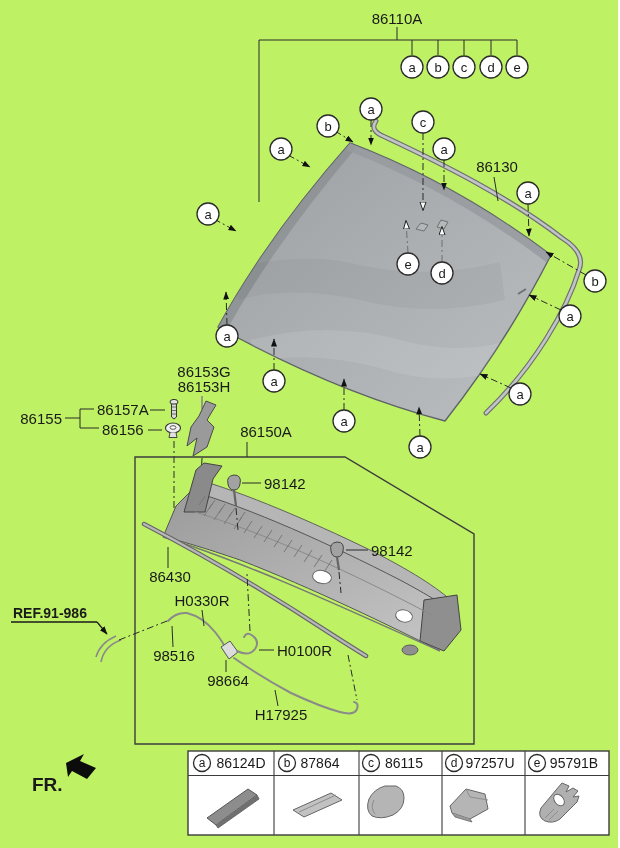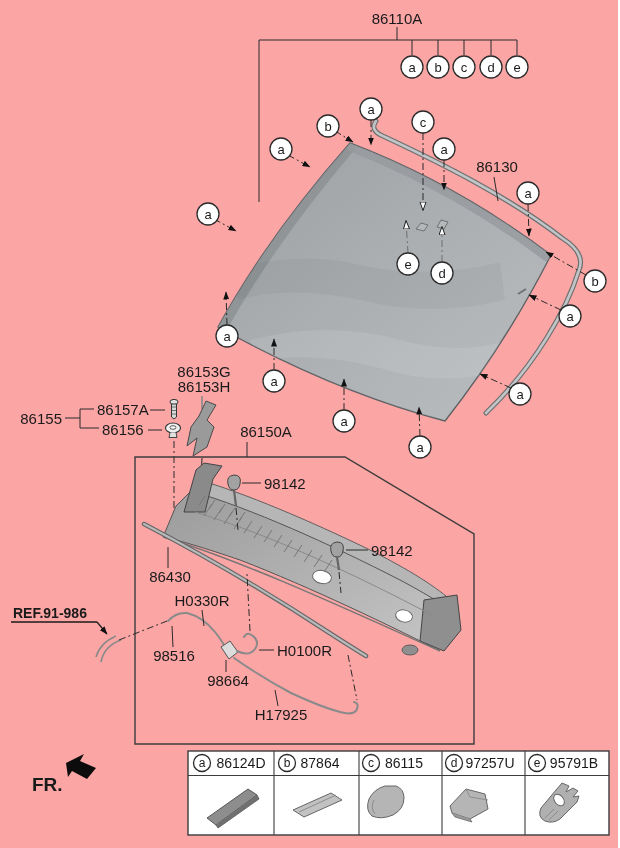--- a/index.html
+++ b/index.html
@@ -1,16 +1,16 @@
 <!DOCTYPE html>
 <html><head>
 <meta charset="utf-8">
 <style>
   html,body{margin:0;padding:0;background:#ffffff;}
-  .page{width:618px;height:848px;position:relative;background:#fca5a5;
+  .page{width:618px;height:848px;position:relative;background:#bef264;
         font-family:"Liberation Sans", sans-serif;}
   svg{display:block;}
   text{fill:#1a1a1a;font-family:"Liberation Sans", sans-serif;}
   .pn{font-size:15px;}
   .pn-s{font-size:14px;}
   .callout-letter{font-size:13px;}
   .legend-letter{font-size:12px;}
   .ref{font-weight:bold;font-size:14px;}
   .fr{font-weight:bold;font-size:19px;}
   .ld{stroke:#2a2a2a;stroke-width:1;fill:none;}

